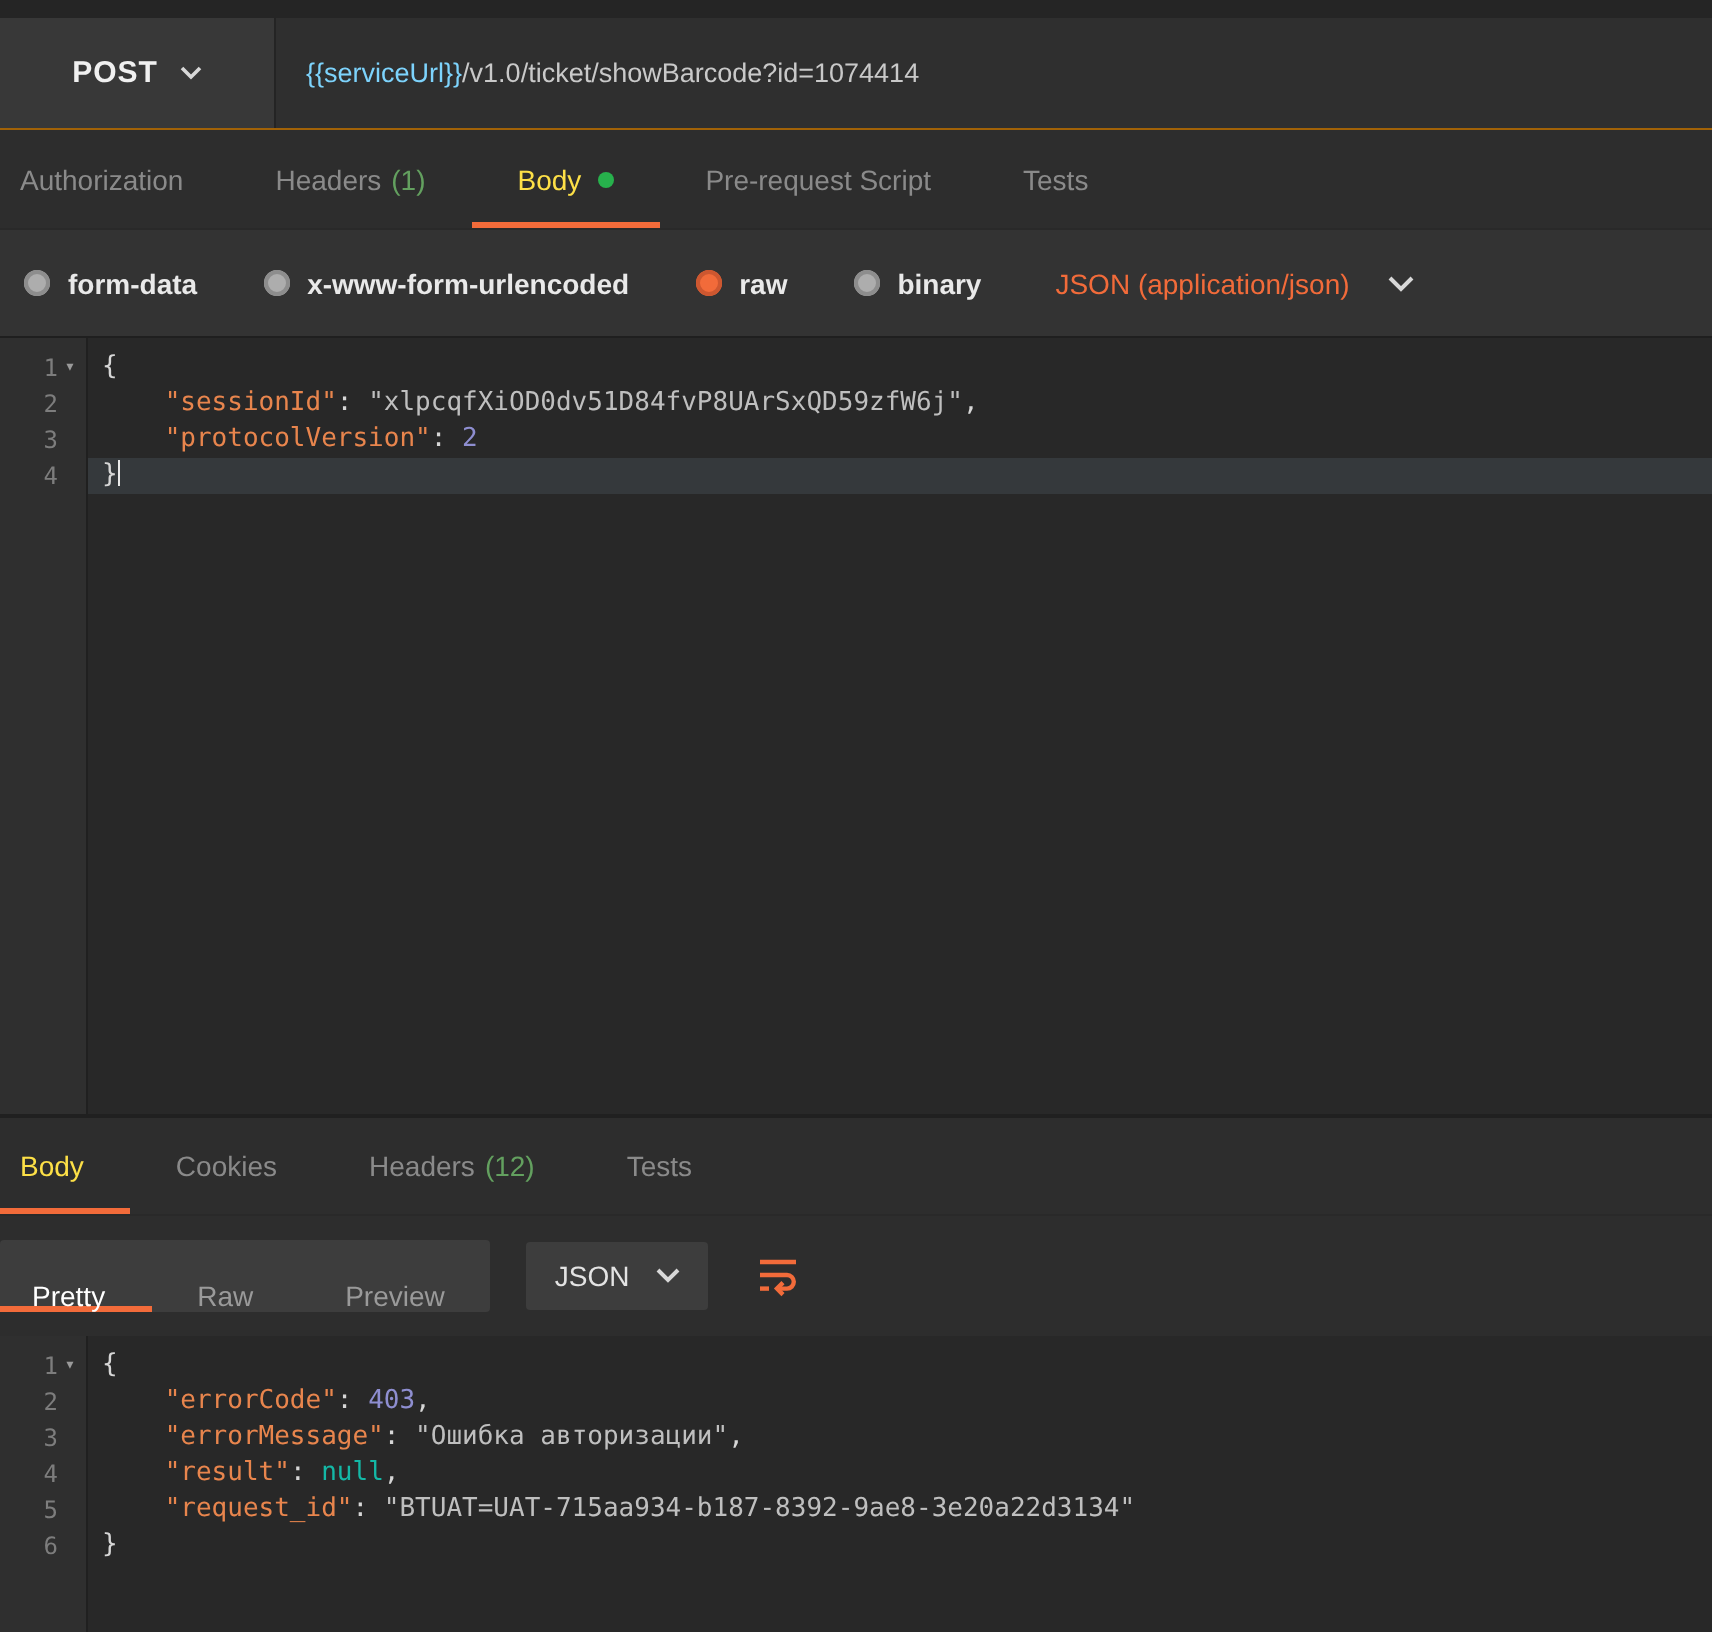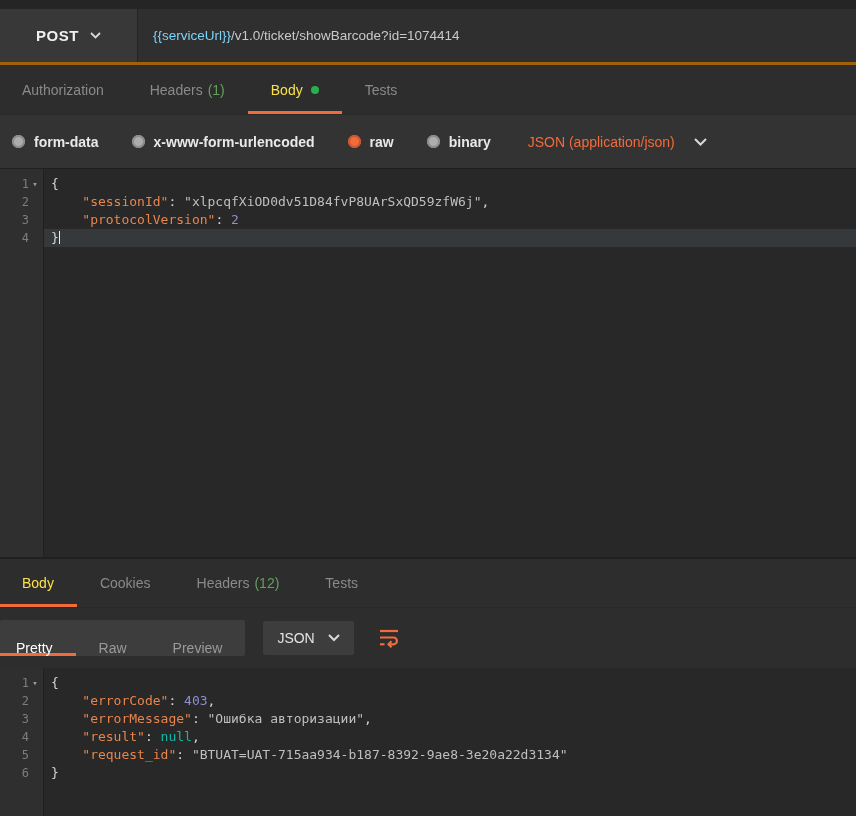--- a/index.html
+++ b/index.html
@@ -2,32 +2,32 @@
 <html><head>
 <meta charset="utf-8">
 <style>
   * { margin:0; padding:0; box-sizing:border-box; }
   html,body { background:#2d2d2d; }
   body { font-family:"Liberation Sans", sans-serif; }
   .app { width:856px; height:816px; background:#2d2d2d; overflow:hidden; display:flex; flex-direction:column; }
 
   .top-strip { height:9px; background:#252525; }
 
-  .topbar { height:56px; background:#333; display:flex; border-bottom:3px solid #a16207; }
+  .topbar { height:56px; background:#333; display:flex; border-bottom:1px solid #a16207; }
   .method { width:138px; background:#383838; display:flex; align-items:center; justify-content:center; gap:11px;
             color:#f0f0f0; font-weight:bold; font-size:15px; letter-spacing:.5px; border-right:1px solid #242424; cursor:pointer; }
   .url { flex:1; background:#2f2f2f; display:flex; align-items:center; padding:0 15px; font-size:13.5px; white-space:nowrap; overflow:hidden; }
   .url .var { color:#7dd3fc; }
   .url .path { color:#c9c9c9;text-align:center; }
 
   .tabs { display:flex; align-items:stretch; background:#2d2d2d; }
   .req-tabs { height:50px; border-bottom:1px solid #292929; }
   .resp-tabs { height:49px; border-bottom:1px solid #292929; }
   .tab { display:flex; align-items:center; padding:0 23px; color:#8a8a8a; font-size:14px; cursor:pointer; }
-  .tab:first-child { padding-left:22px; }
+  .tab:first-child { padding-left:10px; }
   .tab.active { color:#fde047; box-shadow:inset 0 -3px 0 #f26b3a; }
   .tab-count { color:#63a05f; margin-left:5px; }
   .green-dot { width:8px; height:8px; border-radius:50%; background:#27b14c; margin-left:8px; }
 
   .mode-row { height:54px; background:#333; display:flex; align-items:center; padding:0 12px; border-bottom:1px solid #1f1f1f; }
   .modes { display:flex; align-items:center; }
   .mode { display:flex; align-items:center; gap:9px; margin-right:33px; cursor:pointer; }
   .radio { width:13px; height:13px; border-radius:50%; background:#adadad; box-shadow:inset 0 0 0 2px #8d8d8d; }
   .radio.on { background:#f26b3a; box-shadow:inset 0 0 0 2px #cd5730; }
   .mode-label { color:#e9e9e9; font-size:14px; font-weight:700; }
@@ -87,20 +87,23 @@
       </div>
       <div class="tab">
         <span class="tab-label">Headers</span>
         <span class="tab-count">(1)</span>
       </div>
       <div class="tab active">
         <span class="tab-label">Body</span>
         <span class="green-dot"></span>
       </div>
       <div class="tab">
+        <span class="tab-label">Pre-request Script</span>
+      </div>
+      <div class="tab">
         <span class="tab-label">Tests</span>
       </div>
     </div>
 
   <div class="mode-row">
     <div class="modes">
         <label class="mode">
           <span class="radio"></span>
           <span class="mode-label">form-data</span>
         </label>

